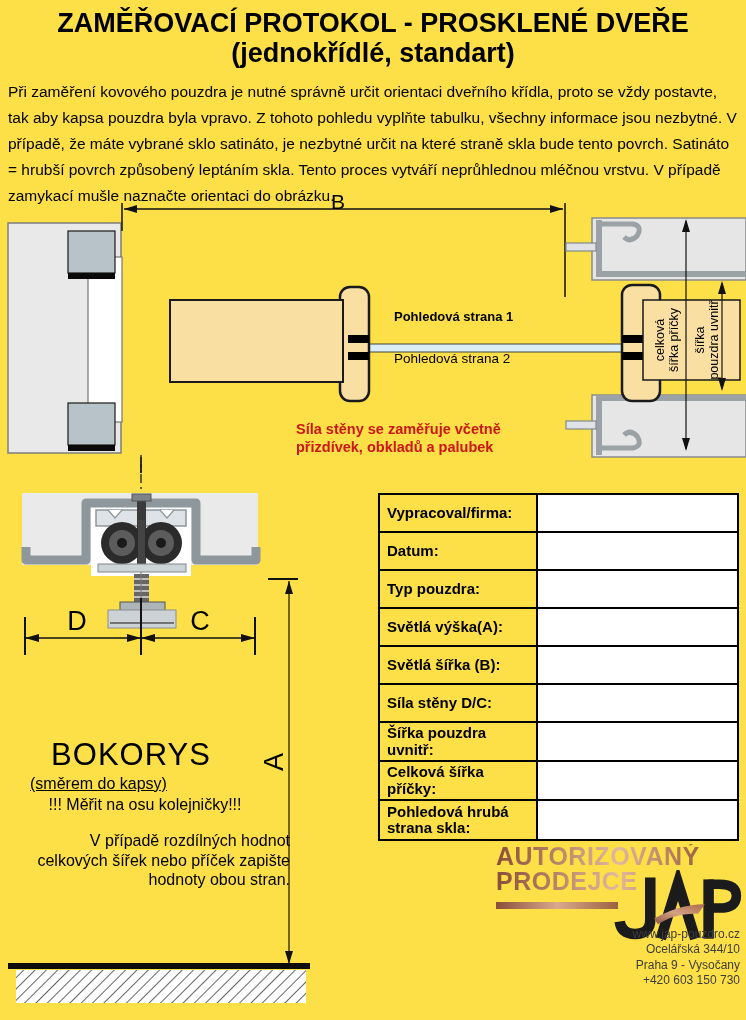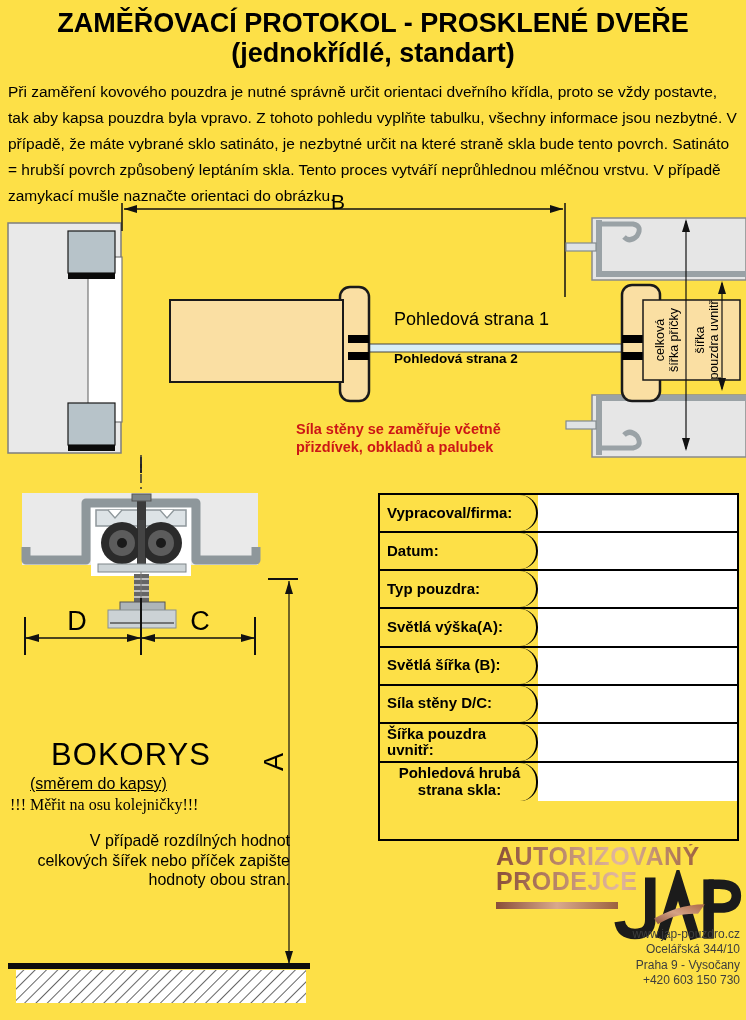--- a/index.html
+++ b/index.html
@@ -11,47 +11,47 @@
 
   
   .title { top:8px; left:0; width:746px; text-align:center;
            font-weight:bold; font-size:27px; line-height:30px; }
 
   
   .intro { top:79px; left:8px; width:734px; font-size:15.5px; line-height:26px; }
 
   
   .dim-b { top:190px; left:298px; width:80px; text-align:center; font-size:21px; }
-  .strana1 { top:309px; left:394px; font-size:18px; font-weight:normal; }
-  .strana2 { top:351px; left:394px; font-size:13.5px; font-weight:bold; }
+  .strana1 { top:309px; left:394px; font-size:13px; font-weight:bold; }
+  .strana2 { top:351px; left:394px; font-size:13.5px; font-weight:normal; }
   .rednote { top:420px; left:296px; font-size:14.5px; line-height:18px; color:#cc1616;font-weight:bold; }
   .vlabel { font-size:12.5px; line-height:14px; text-align:center;
             transform:rotate(-90deg); white-space:nowrap; }
   .vlabel1 { top:326px; left:622px; width:90px; height:28px; }
   .vlabel2 { top:326px; left:662px; width:90px; height:28px; }
 
   
   .dim-d { top:606px; left:57px;  width:40px; text-align:center; font-size:27px; }
   .dim-c { top:606px; left:180px; width:40px; text-align:center; font-size:27px; }
   .dim-a { top:742px; left:254px; width:40px; height:40px; text-align:center;
            font-size:27px; line-height:40px; transform:rotate(-90deg); }
   .bok-title { top:737px; left:16px; width:230px; text-align:center;
                font-size:31px; letter-spacing:1px; }
   .bok-sub1 { top:775px; left:30px; width:230px; text-align:left; font-size:16px;text-decoration:underline; }
-  .bok-sub2 { top:796px; left:10px; width:270px; font-size:16px;font-family:Liberation Serif, serif; }
+  .bok-sub2 { top:796px; left:10px; width:270px; text-align:center; font-size:16px; }
   .bok-note { top:831px; left:5px; width:285px; text-align:right;
               font-size:16px; line-height:19.5px; }
 
   
   .form-table { top:493px; left:378px; width:357px; height:344px;
                 border:2px solid #000; display:grid; grid-template-rows:repeat(9,1fr); }
   .ft-row { display:grid; grid-template-columns:158px 1fr; border-bottom:2px solid #000; }
-  .ft-row:last-child { border-bottom:none;text-align:center; }
+  .ft-row:last-child { border-bottom:none; }
   .ft-label { border-right:2px solid #000; font-weight:bold; font-size:15px;
-              line-height:16.5px; padding:2px 4px 2px 7px; display:flex; align-items:center;border-radius:18px; }
+              line-height:16.5px; padding:2px 4px 2px 7px; display:flex; align-items:center; }
   .ft-value { background:#fff; }
 
   
   .auth { top:844px; left:496px; font-weight:bold; font-size:25px; line-height:25px;
           letter-spacing:0.5px; color:#b57c5c;
           background:linear-gradient(90deg,#8a4e39 0%,#c08e71 35%,#e2b89e 60%,#9c613f 100%);
           -webkit-background-clip:text; background-clip:text;
           -webkit-text-fill-color:transparent; }
   .auth-bar { top:902px; left:496px; width:122px; height:7px;
               background:linear-gradient(90deg,#8a4e39,#d9a98c,#9c613f); }
@@ -252,20 +252,24 @@
     </div>
     <div class="ft-row">
       <div class="ft-label">Síla stěny D/C:</div>
       <div class="ft-value"></div>
     </div>
     <div class="ft-row">
       <div class="ft-label">Šířka pouzdra uvnitř:</div>
       <div class="ft-value"></div>
     </div>
     <div class="ft-row">
+      <div class="ft-label">Celková šířka příčky:</div>
+      <div class="ft-value"></div>
+    </div>
+    <div class="ft-row">
       <div class="ft-label">Pohledová hrubá strana skla:</div>
       <div class="ft-value"></div>
     </div>
   </div>
 
   <div class="abs auth">
     <div>AUTORIZOVANÝ</div>
     <div>PRODEJCE</div>
   </div>
   <div class="abs auth-bar"></div>

